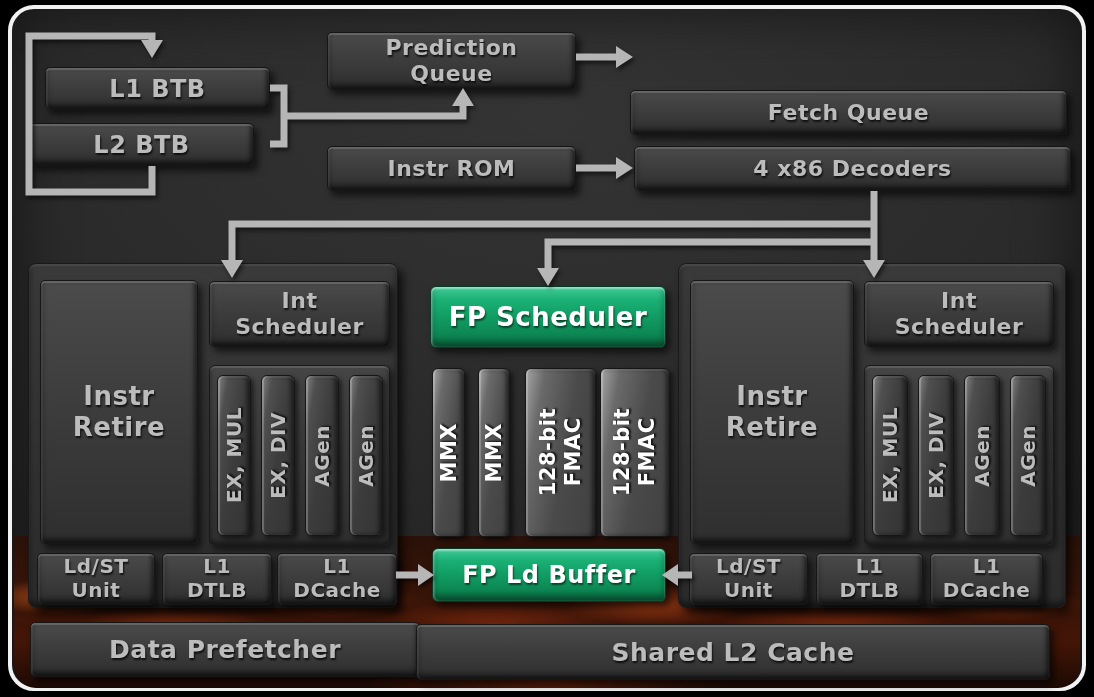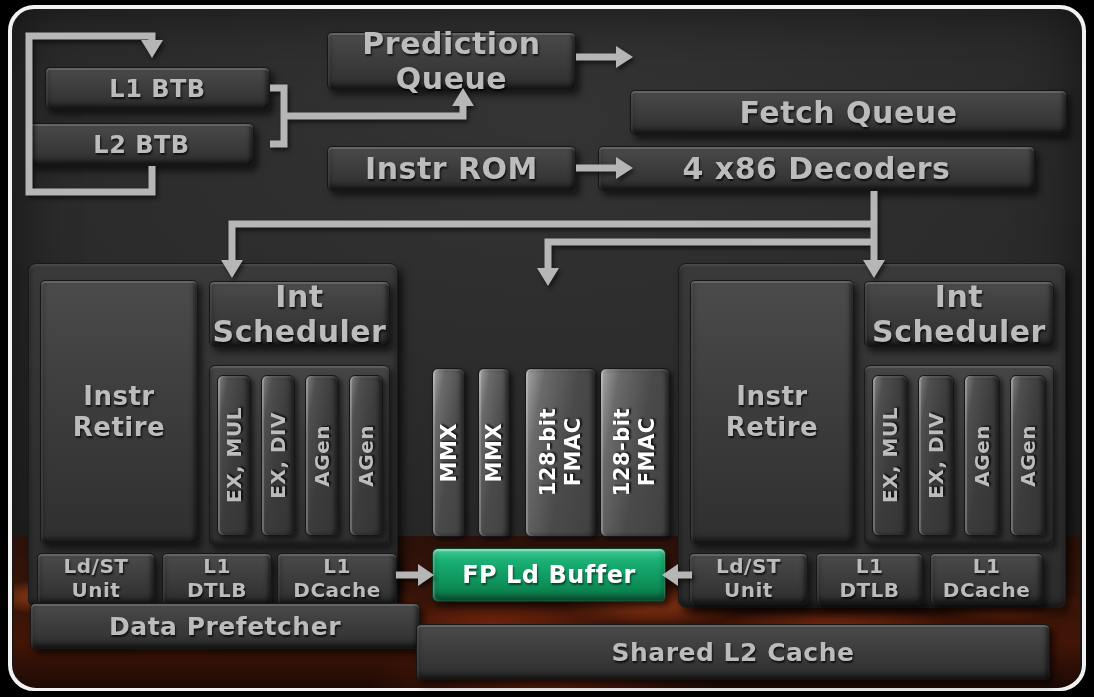--- a/index.html
+++ b/index.html
@@ -65,21 +65,21 @@
   .green{
     color:#fff;border:1px solid #073a25;border-radius:6px;
     background:linear-gradient(180deg,var(--green-top,#3fcb96) 0%, #1bb075 22%, var(--green-mid,#12a066) 45%, #0d8a55 75%, var(--green-deep,#0b7a4a) 100%);
     box-shadow:inset 0 2px 2px rgba(255,255,255,.45), inset 2px 0 2px rgba(255,255,255,.2),
                inset 0 -5px 7px rgba(0,0,0,.45), 4px 5px 7px rgba(0,0,0,.6);
     text-shadow:1px 2px 2px rgba(0,0,0,.55);
     z-index:5;
   }
   .vtext{writing-mode:vertical-rl;transform:rotate(180deg);}
   .ml{white-space:pre-line;line-height:1.18;}
-  .fs20{font-size:20px}.fs21{font-size:21px}.fs23{font-size:30px}
+  .fs20{font-size:20px}.fs21{font-size:21px}.fs23{font-size:22px}
   .fs24{font-size:24px}.fs25{font-size:25px}.fs26{font-size:26px}
   .wires{position:absolute;left:0;top:0;z-index:6;pointer-events:none;
          filter:drop-shadow(2px 3px 2px rgba(0,0,0,.55));}
   .wires path{stroke:var(--arrow,#b6b6b6);stroke-width:7;fill:none;}
   .wires polygon{fill:var(--arrow,#b6b6b6);}
 </style>
 </head>
 <body>
 
 <div class="stage">
@@ -124,21 +124,21 @@
   </svg>
 
   <div class="box fs24" style="left:45px;top:67px;width:225px;height:43px">L1 BTB</div>
   <div class="box fs24" style="left:29px;top:123px;width:225px;height:43px">L2 BTB</div>
 
   <div class="box fs23 ml" style="left:327px;top:32px;width:249px;height:58px">Prediction
 Queue</div>
   <div class="box fs23" style="left:327px;top:146px;width:249px;height:45px">Instr ROM</div>
 
   <div class="box fs23" style="left:630px;top:90px;width:437px;height:45px">Fetch Queue</div>
-  <div class="box fs23" style="left:598px;top:146px;width:437px;height:45px">4 x86 Decoders</div>
+  <div class="box fs23" style="left:634px;top:146px;width:437px;height:45px">4 x86 Decoders</div>
 
   <div class="module" style="left:28px;top:263px;width:370px;height:345px"></div>
   <div class="box fs26 ml" style="left:40px;top:280px;width:158px;height:264px">Instr
 Retire</div>
   <div class="box fs23 ml" style="left:209px;top:281px;width:181px;height:66px">Int
 Scheduler</div>
   <div class="subpanel" style="left:209px;top:365px;width:181px;height:181px"></div>
   <div class="box pill fs20" style="left:217px;top:375px;width:34px;height:161px">
     <span class="vtext">EX, MUL</span>
   </div>
@@ -151,20 +151,21 @@
   <div class="box pill fs20" style="left:349px;top:375px;width:34px;height:161px">
     <span class="vtext">AGen</span>
   </div>
   <div class="box fs20 ml" style="left:37px;top:553px;width:118px;height:52px">Ld/ST
 Unit</div>
   <div class="box fs20 ml" style="left:162px;top:553px;width:110px;height:52px">L1
 DTLB</div>
   <div class="box fs20 ml" style="left:277px;top:553px;width:120px;height:52px">L1
 DCache</div>
 
+  <div class="box green fs26" style="left:430px;top:286px;width:236px;height:62px">FP Scheduler</div>
   <div class="box pill pill-light fs21" style="left:432px;top:368px;width:33px;height:169px">
     <span class="vtext">MMX</span>
   </div>
   <div class="box pill pill-light fs21" style="left:478px;top:368px;width:32px;height:169px">
     <span class="vtext">MMX</span>
   </div>
   <div class="box pill pill-light fs21" style="left:525px;top:368px;width:71px;height:169px">
     <span class="vtext ml">128-bit
 FMAC</span>
   </div>
@@ -192,16 +193,16 @@
   <div class="box pill fs20" style="left:1010px;top:375px;width:36px;height:161px">
     <span class="vtext">AGen</span>
   </div>
   <div class="box fs20 ml" style="left:689px;top:553px;width:119px;height:52px">Ld/ST
 Unit</div>
   <div class="box fs20 ml" style="left:816px;top:553px;width:107px;height:52px">L1
 DTLB</div>
   <div class="box fs20 ml" style="left:930px;top:553px;width:113px;height:52px">L1
 DCache</div>
 
-  <div class="box fs25" style="left:30px;top:603px;width:390px;height:46px">Data Prefetcher</div>
+  <div class="box fs25" style="left:30px;top:622px;width:390px;height:55px">Data Prefetcher</div>
   <div class="box fs25" style="left:416px;top:624px;width:634px;height:56px">Shared L2 Cache</div>
 
 </div>
 
 </body></html>

